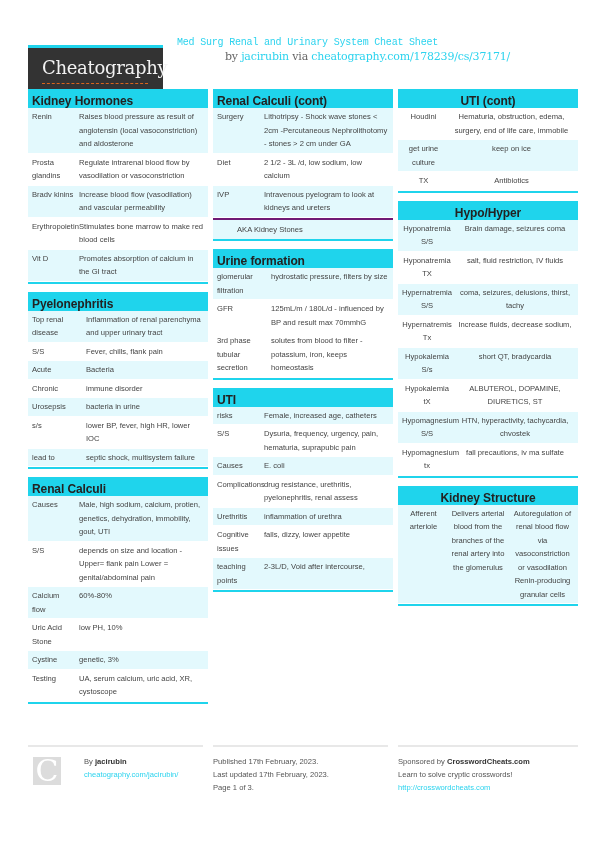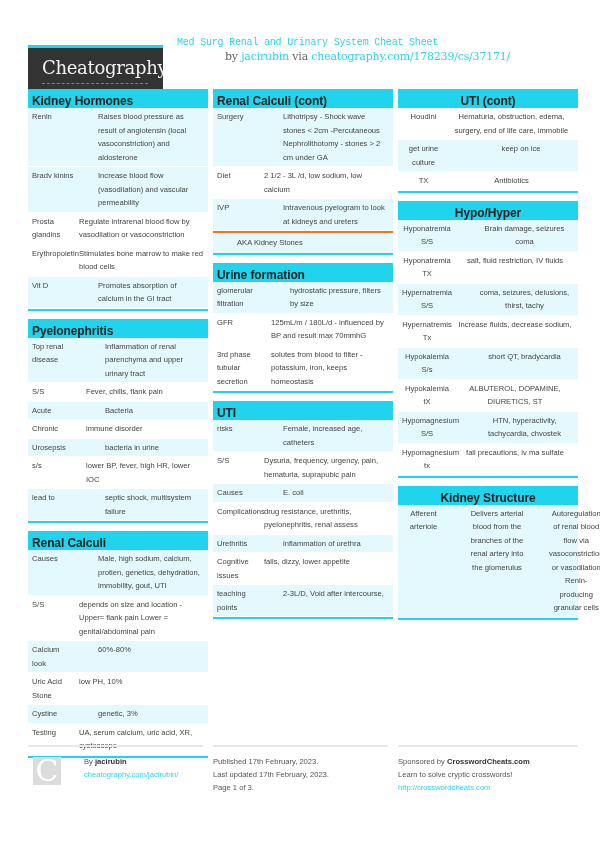--- a/index.html
+++ b/index.html
@@ -16,21 +16,21 @@
   .byline .lnk { color: #2cd3ee; }
 
   .col { position: absolute; top: 89px; width: 180px; }
   .col1 { left: 28px; }
   .col2 { left: 213px; }
   .col3 { left: 398px; text-align: center; }
 
   .section { border-bottom: 2px solid #1fd4ec; margin-bottom: 8px; }
   .sec-head { background: #1fd4ec; color: #222; font-size: 12px; font-weight: bold; padding: 5px 4px; height: 19px; letter-spacing: -0.1px; }
   .row { display: flex; font-size: 7.6px; line-height: 13.5px; padding: 2px 4px 2px 4px; color: #444; border-bottom: 1px solid #ffffff; }
-  .row.alt { background: #e3f9fd; gap: 19px; }
+  .row.alt { background: #e3f9fd; }
   .row .k { width: 47px; flex: 0 0 47px; padding-right: 4px; }
   .row .v { flex: 1; }
   .row .v2 { flex: 1; padding-left: 4px; }
   .kw-wide .k { width: 54px; flex: 0 0 54px; }
   .note { font-size: 7.6px; line-height: 13.5px; padding: 3px 4px; background: #e3f9fd; color: #444; }
 
   .footer { position: absolute; top: 745px; left: 28px; width: 550px; height: 60px; }
   .fcol { position: absolute; top: 0; height: 60px; border-top: 2px solid #e8e8e8; font-size: 7.6px; line-height: 13px; color: #555; padding-top: 8px; }
   .f1 { left: 0; width: 175px; }
   .f2 { left: 185px; width: 175px; }
@@ -59,29 +59,29 @@
   </div>
 </div>
 
 <div class="col col1">
   <div class="section">
     <div class="sec-head">Kidney Hormones</div>
     <div class="row alt">
         <div class="k">Renin</div>
         <div class="v">Raises blood pressure as result of angiotensin (local vasoconstriction) and aldosterone</div>
       </div>
+    <div class="row">
+        <div class="k">Prosta glandins</div>
+        <div class="v">Regulate intrarenal blood flow by vasodilation or vasoconstriction</div>
+      </div>
     <div class="row alt">
         <div class="k">Bradv kinins</div>
         <div class="v">Increase blood flow (vasodilation) and vascular permeability</div>
       </div>
     <div class="row">
-        <div class="k">Prosta glandins</div>
-        <div class="v">Regulate intrarenal blood flow by vasodilation or vasoconstriction</div>
-      </div>
-    <div class="row">
         <div class="k">Erythropoietin</div>
         <div class="v">Stimulates bone marrow to make red blood cells</div>
       </div>
     <div class="row alt">
         <div class="k">Vit D</div>
         <div class="v">Promotes absorption of calcium in the GI tract</div>
       </div>
   </div>
 
   <div class="section kw-wide">
@@ -120,21 +120,21 @@
     <div class="sec-head">Renal Calculi</div>
     <div class="row alt">
         <div class="k">Causes</div>
         <div class="v">Male, high sodium, calcium, protien, genetics, dehydration, immobility, gout, UTI</div>
       </div>
     <div class="row">
         <div class="k">S/S</div>
         <div class="v">depends on size and location - Upper= flank pain Lower = genital/abdominal pain</div>
       </div>
     <div class="row alt">
-        <div class="k">Calcium look</div>
+        <div class="k">Calcium flow</div>
         <div class="v">60%-80%</div>
       </div>
     <div class="row">
         <div class="k">Uric Acid Stone</div>
         <div class="v">low PH, 10%</div>
       </div>
     <div class="row alt">
         <div class="k">Cystine</div>
         <div class="v">genetic, 3%</div>
       </div>
@@ -153,21 +153,21 @@
         <div class="v">Lithotripsy - Shock wave stones &lt; 2cm -Percutaneous Nephrolithotomy - stones &gt; 2 cm under GA</div>
       </div>
     <div class="row">
         <div class="k">Diet</div>
         <div class="v">2 1/2 - 3L /d, low sodium, low calcium</div>
       </div>
     <div class="row alt">
         <div class="k">IVP</div>
         <div class="v">Intravenous pyelogram to look at kidneys and ureters</div>
       </div>
-    <div class="note" style="border-top:2px solid #f97316;padding-left:24px;">AKA Kidney Stones</div>
+    <div class="note" style="border-top:2px solid #701a75;padding-left:24px;">AKA Kidney Stones</div>
   </div>
 
   <div class="section kw-wide">
     <div class="sec-head">Urine formation</div>
     <div class="row alt">
         <div class="k">glomerular filtration</div>
         <div class="v">hydrostatic pressure, filters by size</div>
       </div>
     <div class="row">
         <div class="k">GFR</div>

